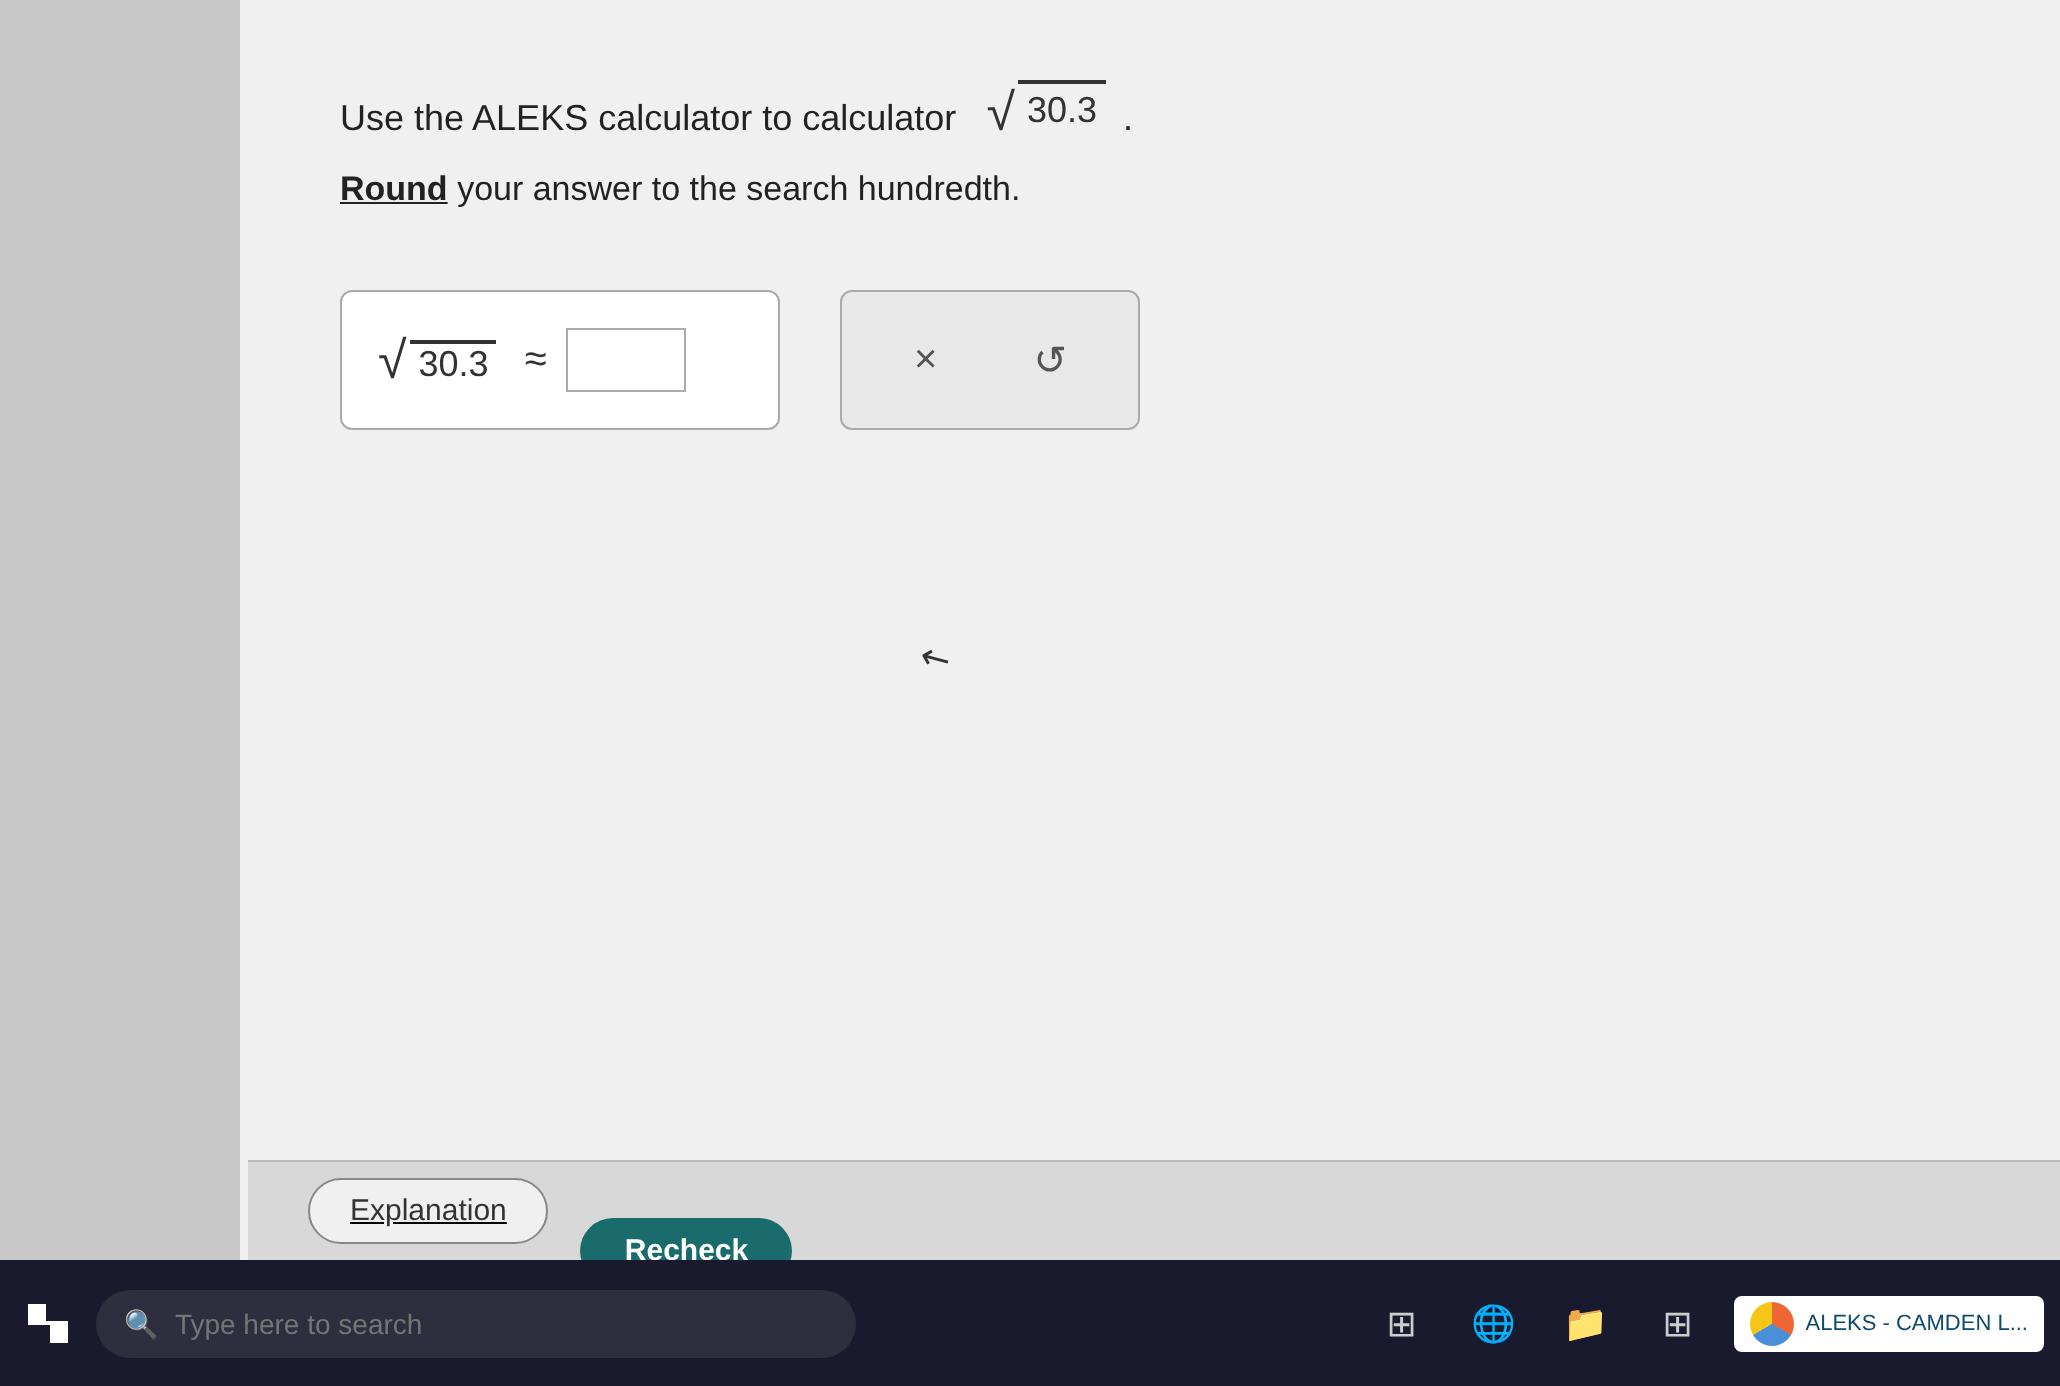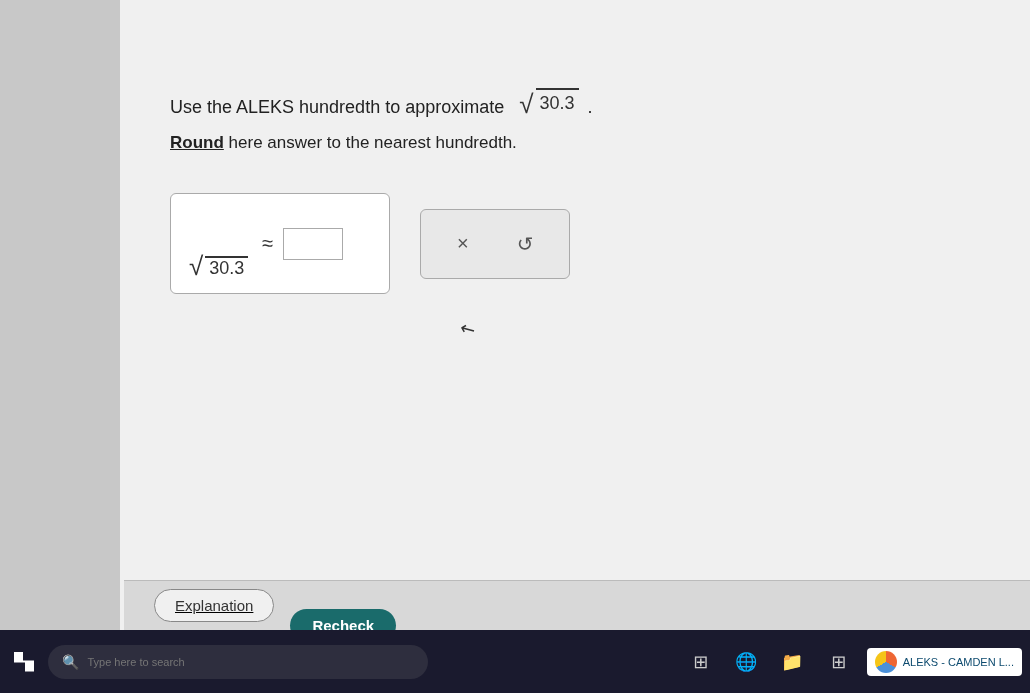--- a/index.html
+++ b/index.html
@@ -180,21 +180,21 @@
       align-items: center;
       padding: 0 14px;
       gap: 8px;
     }
 
     .taskbar-search input {
       background: none;
       border: none;
       outline: none;
       color: #3b82f6;
-      font-size: 11px;
+      font-size: 14px;
       width: 320px;
     }
 
     .search-icon-tb {
       color: #999;
       font-size: 14px;
     }
 
     .taskbar-icons {
       margin-left: auto;
@@ -270,49 +270,48 @@
       line-height: 1;
       margin-right: 2px;
       color: #333;
     }
 
     .radical-content {
       border-top: 2px solid #333;
       padding: 0 4px;
       font-size: 18px;
       color: #333;
-      margin-top: 48px;
     }
 
     .approx-sign {
       font-size: 20px;
       color: #333;
       margin: 0 4px;
     }
   </style>
 </head>
 <body>
 
 <div class="left-sidebar"></div>
 
 <div class="main-area">
 
   <p class="problem-text">
-    <span>Use the ALEKS hundredth to approximate</span>
+    <span>Use the ALEKS calculator to calculator</span>
     &nbsp;
     <span class="radical-wrap">
       <span class="radical-sign">√</span>
       <span class="radical-content">30.3</span>
     </span>
     <span>.</span>
   </p>
 
   <p class="round-sentence">
     <span class="round-text">Round</span>
-    <span> here answer to the nearest hundredth.</span>
+    <span> your answer to the search hundredth.</span>
   </p>
 
   <div class="input-row">
 
     <div class="answer-box">
       <div class="math-expr">
         <span class="radical-wrap">
           <span class="radical-sign">√</span>
           <span class="radical-content">30.3</span>
         </span>

